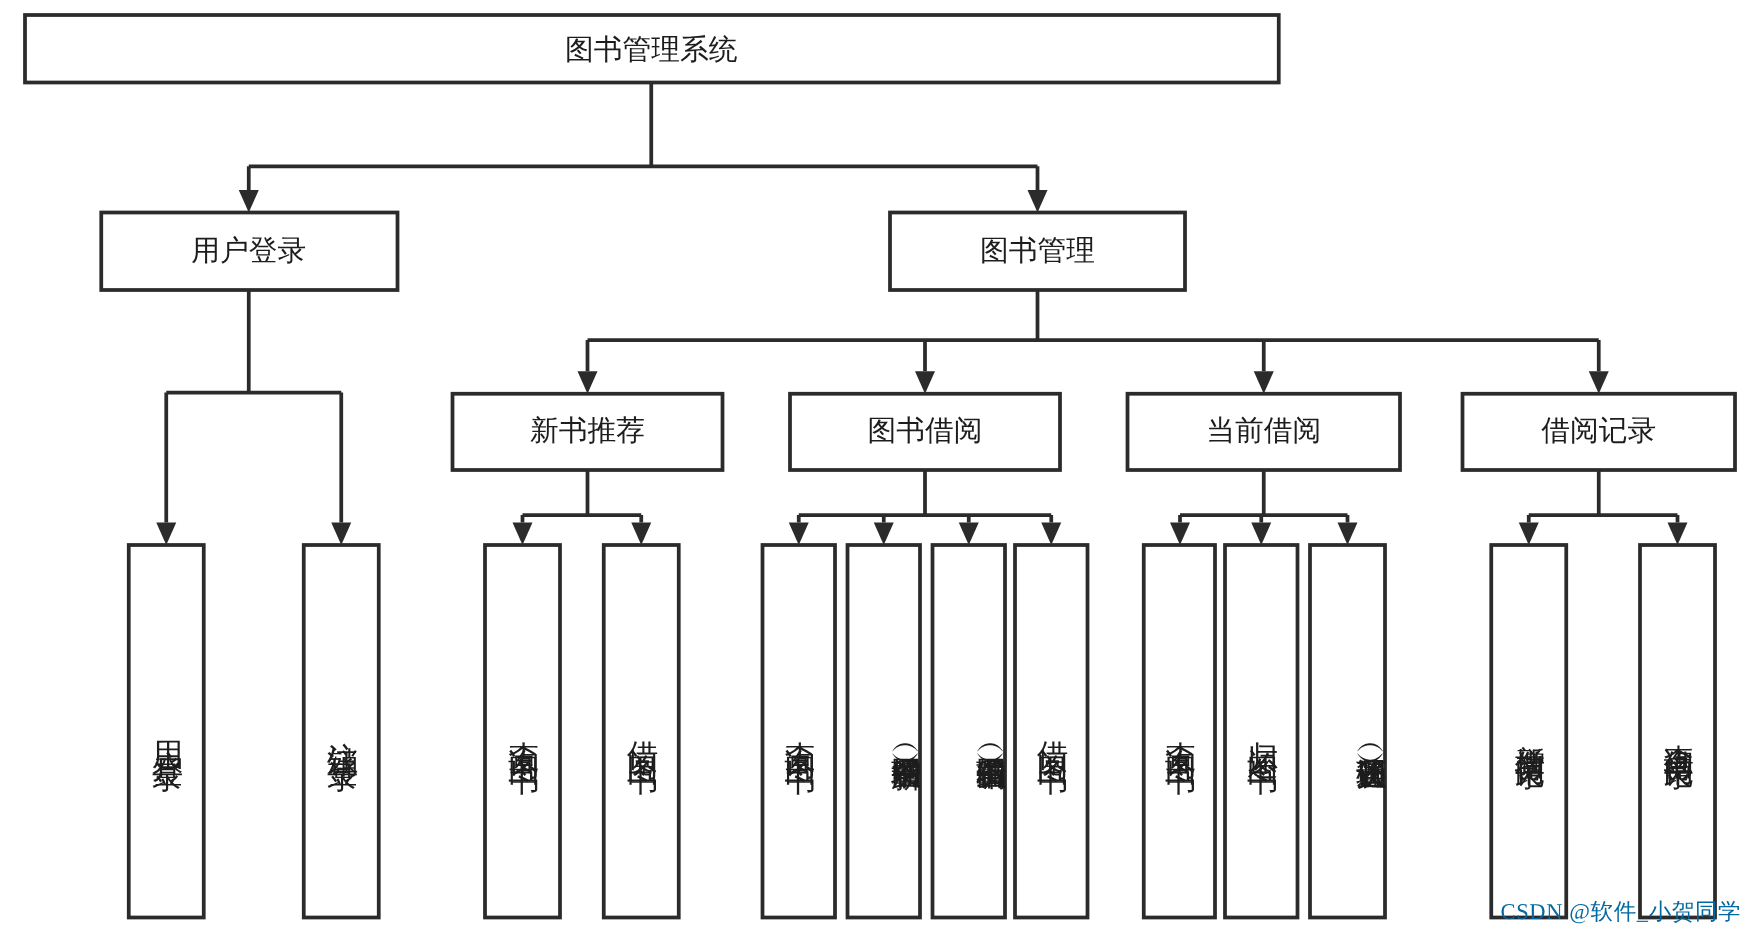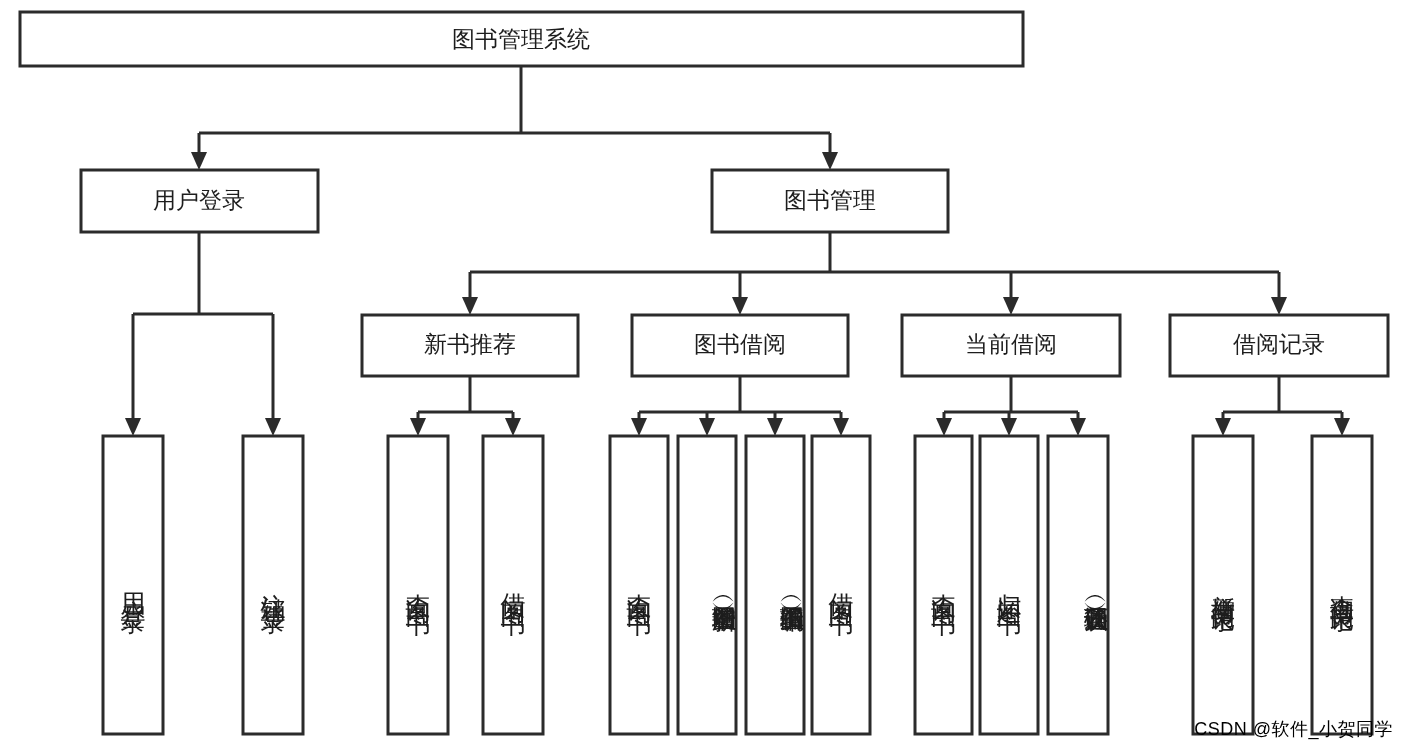--- a/index.html
+++ b/index.html
@@ -46,23 +46,23 @@
     stroke-linecap: butt;
   }
   .arrow-head {
     fill: #2b2b2b;
     stroke: none;
   }
   .watermark {
     position: absolute;
     right: 12px;
     bottom: 6px;
-    font-family: Liberation Sans, sans-serif;
+    font-family: Liberation Serif, serif;
     font-size: 18px;
-    color: #000000;
+    color: #0369a1;
     letter-spacing: 0.5px;
     white-space: nowrap;
     pointer-events: none;
   }
 </style>
 </head>
 <body>
 
 <div id="diagram-root">
 

